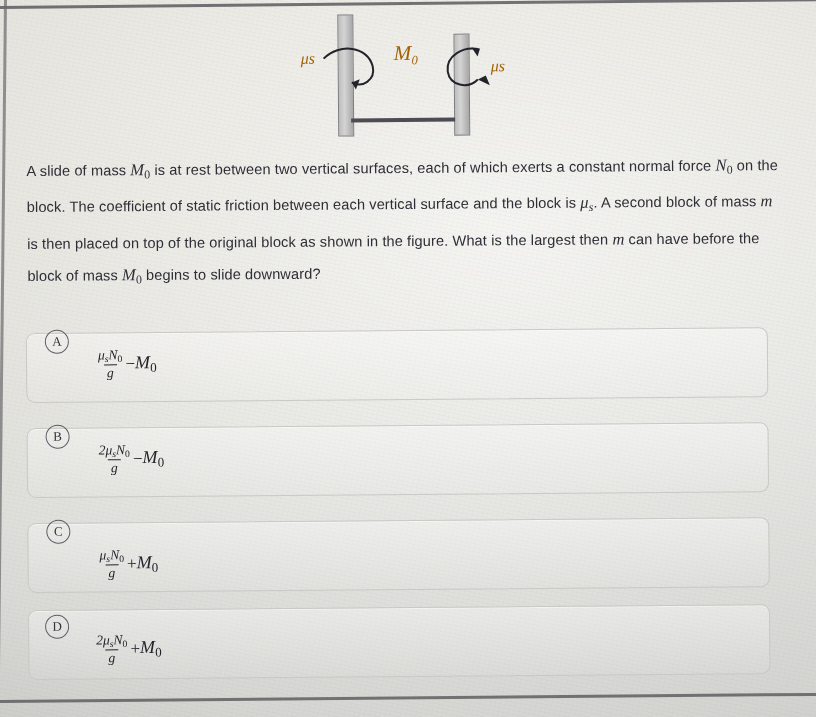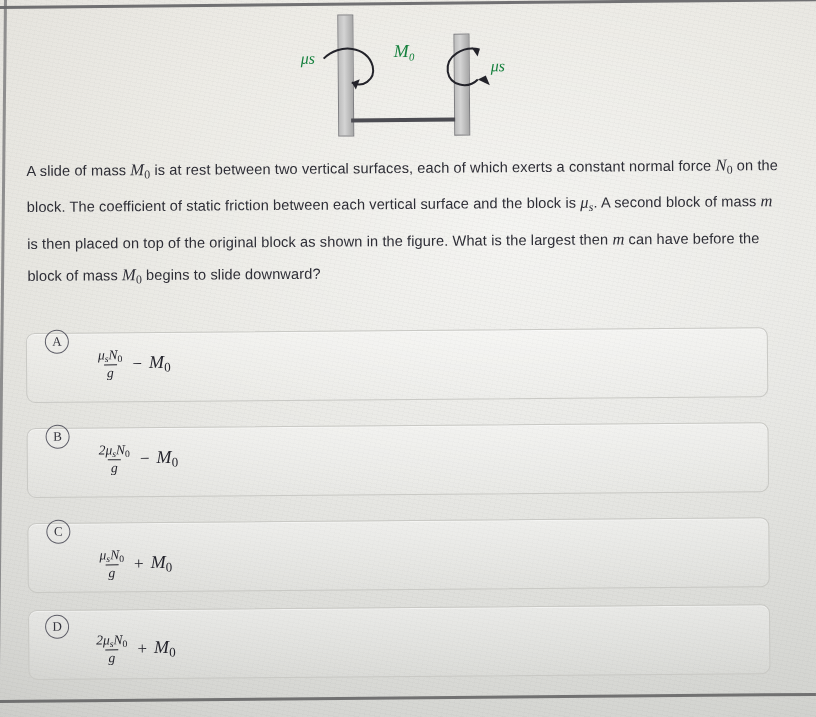--- a/index.html
+++ b/index.html
@@ -92,23 +92,23 @@
     left: 57px;
     top: 110px;
     width: 104px;
     height: 4px;
     background: #4c4c52;
   }
   .lbl {
     position: absolute;
     font-family: "Liberation Serif", serif;
     font-style: italic;
-    color: #15803d;
-  }
-  .lbl-m0 { left: 100px; top: 33px; font-size: 18px; }
+    color: #a16207;
+  }
+  .lbl-m0 { left: 100px; top: 33px; font-size: 21px; }
   .lbl-mus-left { left: 7px; top: 41px; font-size: 16px; }
   .lbl-mus-right { left: 197px; top: 50px; font-size: 16px; }
   .arc { position: absolute; }
 
   
   .qtext {
     position: absolute;
     left: 28px;
     top: 152px;
     width: 760px;
@@ -165,21 +165,20 @@
   .formula {
     position: absolute;
     left: 68px;
     top: 14px;
     font-family: "Liberation Serif", serif;
     font-style: italic;
     font-size: 18px;
     color: #24242c;
     display: flex;
     align-items: center;
-    gap: 7px;
   }
   .choice-c .formula { top: 24px; }
   .choice-d .formula { top: 22px; left: 64px; }
   .frac {
     display: inline-flex;
     flex-direction: column;
     align-items: center;
     font-size: 13.5px;
     line-height: 1.18;
     vertical-align: middle;

